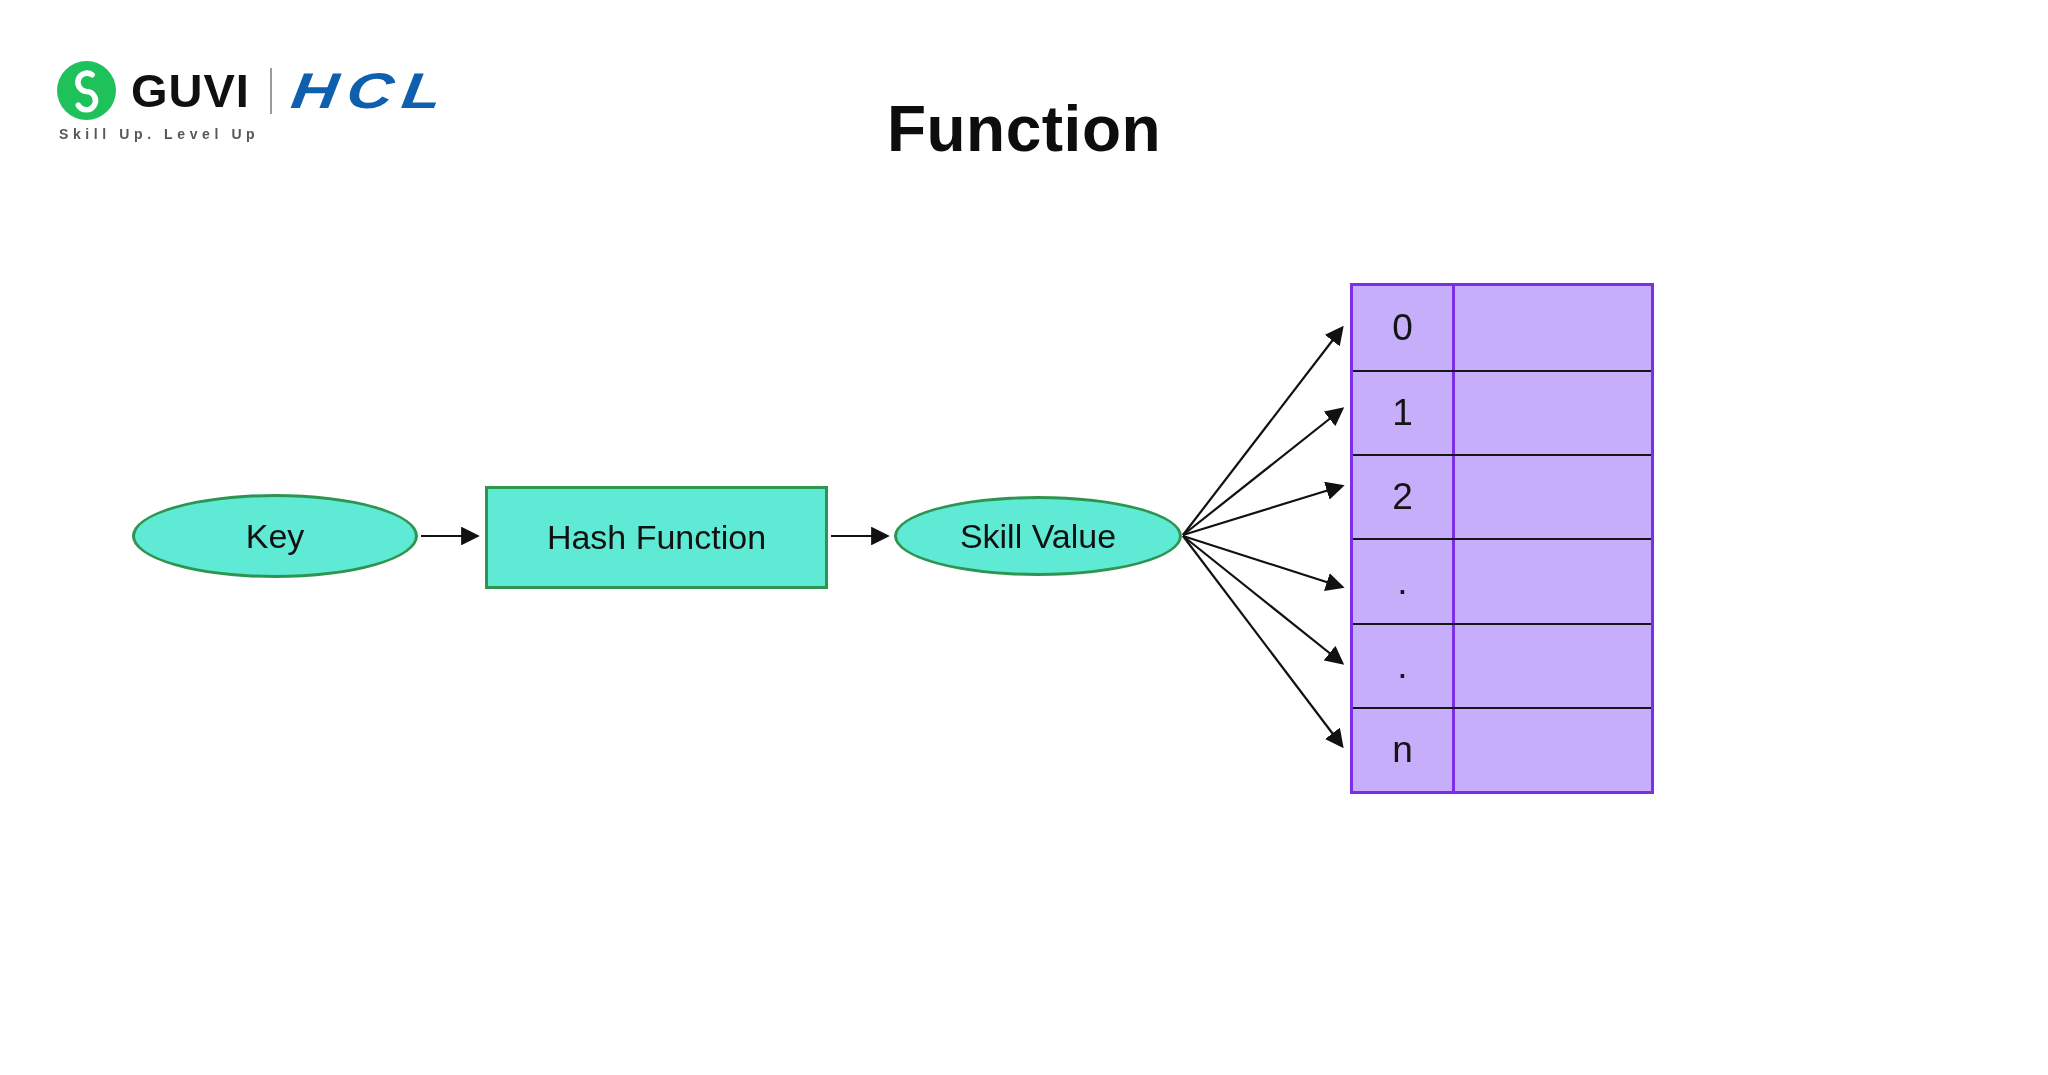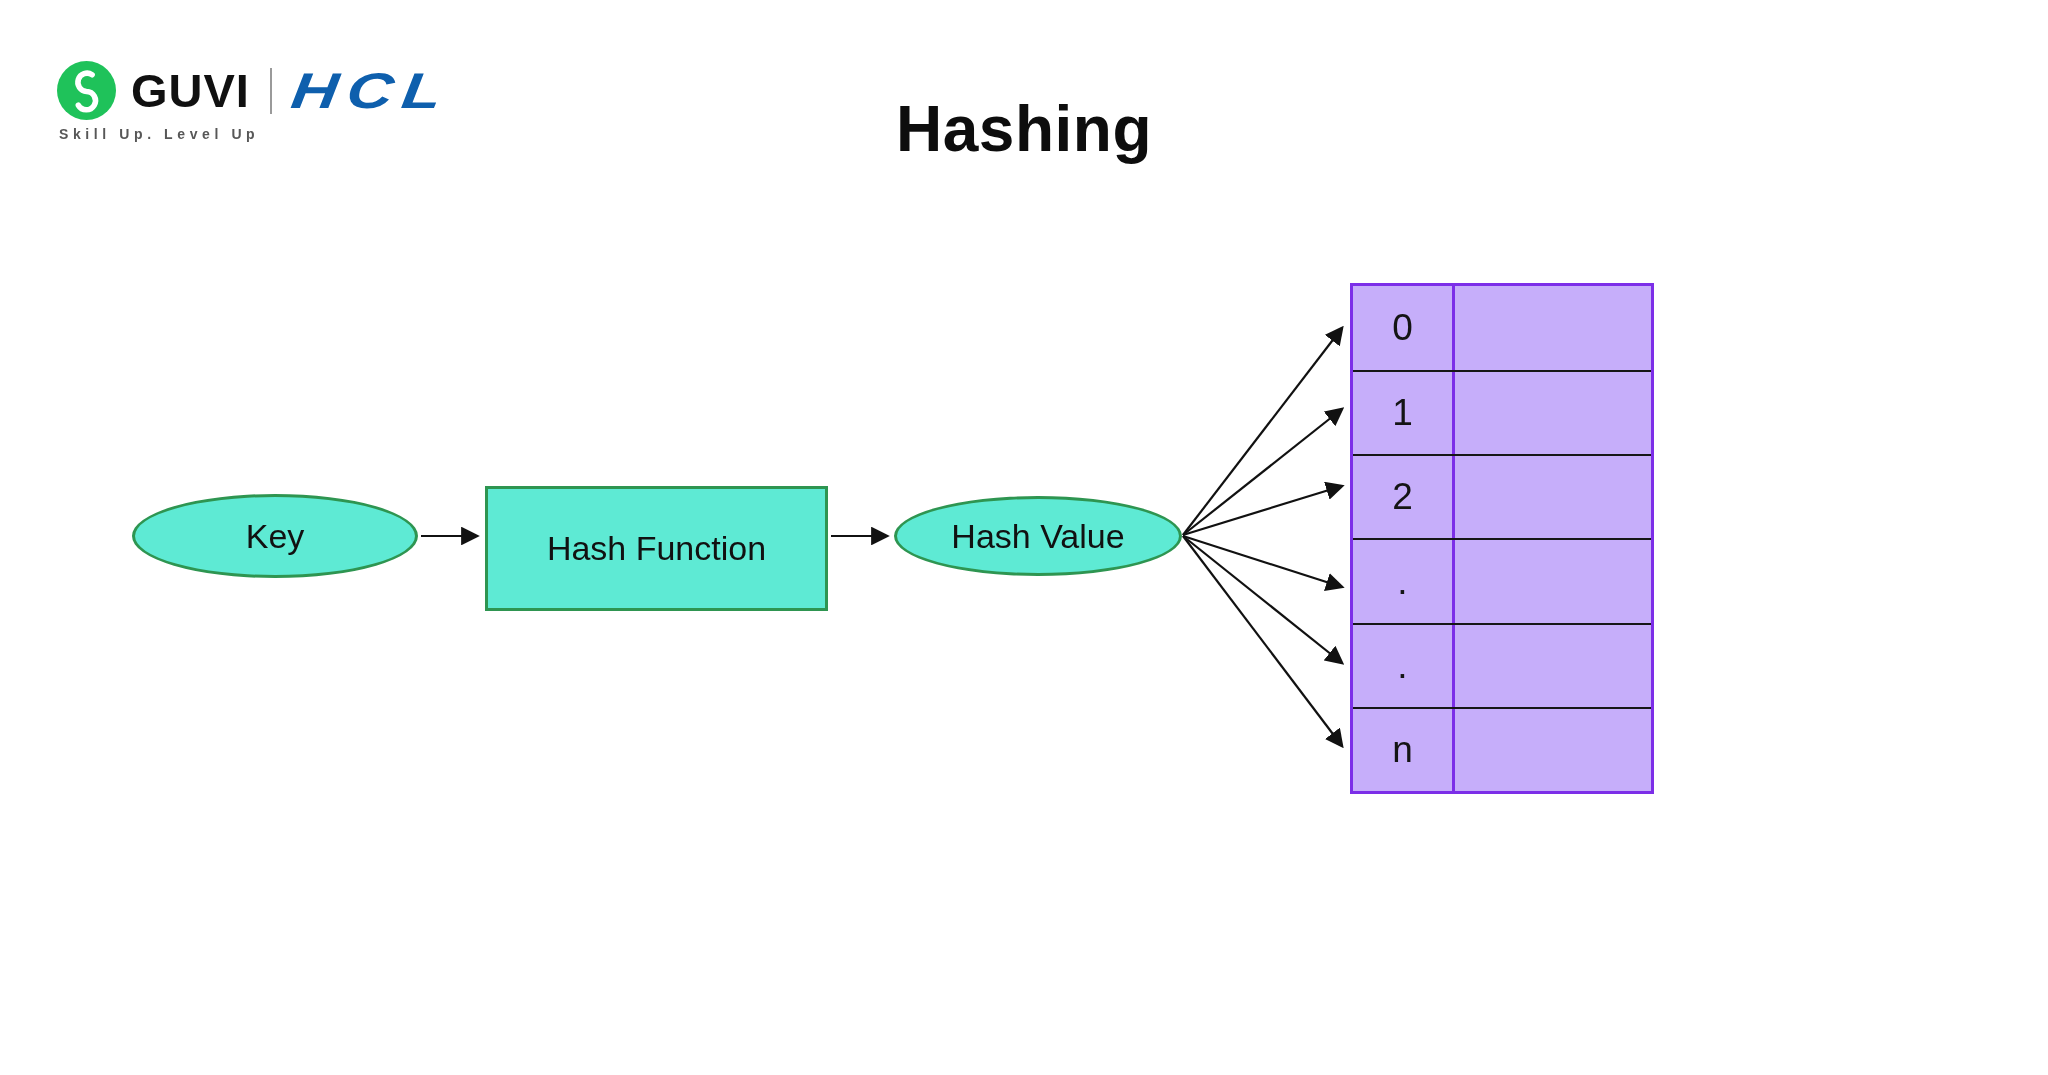--- a/index.html
+++ b/index.html
@@ -84,21 +84,21 @@
     background: #5eead4;
     border: 3px solid #2e9551;
     display: flex;
     align-items: center;
     justify-content: center;
     font-size: 34px;
     color: #111;
   }
   .node.ellipse { border-radius: 50%; }
   .node-key        { left: 132px; top: 494px; width: 286px; height: 84px; }
-  .node-hash-fn    { left: 485px; top: 486px; width: 343px; height: 125px; }
+  .node-hash-fn    { left: 485px; top: 486px; width: 343px; height: 103px; }
   .node-hash-value { left: 894px; top: 496px; width: 288px; height: 80px; }
 
   
   .arrows-layer {
     position: absolute;
     left: 0;
     top: 0;
     pointer-events: none;
   }
 
@@ -145,32 +145,32 @@
       <circle cx="29" cy="29" r="29" fill="#1fc25a"></circle>
       <path d="M34.5 13.5 A9 9 0 1 0 29 30 A9 9 0 1 1 21 43.5" fill="none" stroke="#ffffff" stroke-width="5.5" stroke-linecap="round"></path>
     </svg>
     <div class="guvi-word">GUVI</div>
     <div class="logo-divider"></div>
     <div class="hcl-word">HCL</div>
   </div>
   <div class="logo-tagline">Skill Up. Level Up</div>
 </div>
 
-<div class="page-title">Hashing</div>
+<div class="page-title">Function</div>
 
 <div class="node ellipse node-key">
   <span>Key</span>
 </div>
 
 <div class="node node-hash-fn">
   <span>Hash Function</span>
 </div>
 
 <div class="node ellipse node-hash-value">
-  <span>Hash Value</span>
+  <span>Skill Value</span>
 </div>
 
 <div class="hash-table">
   <div class="hash-row">
     <div class="bucket-index">0</div>
     <div class="bucket-slot"></div>
   </div>
   <div class="hash-row">
     <div class="bucket-index">1</div>
     <div class="bucket-slot"></div>

